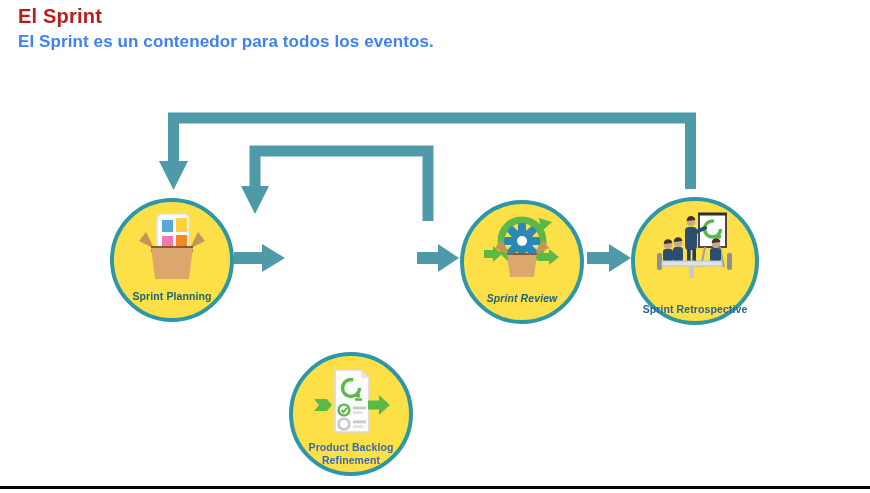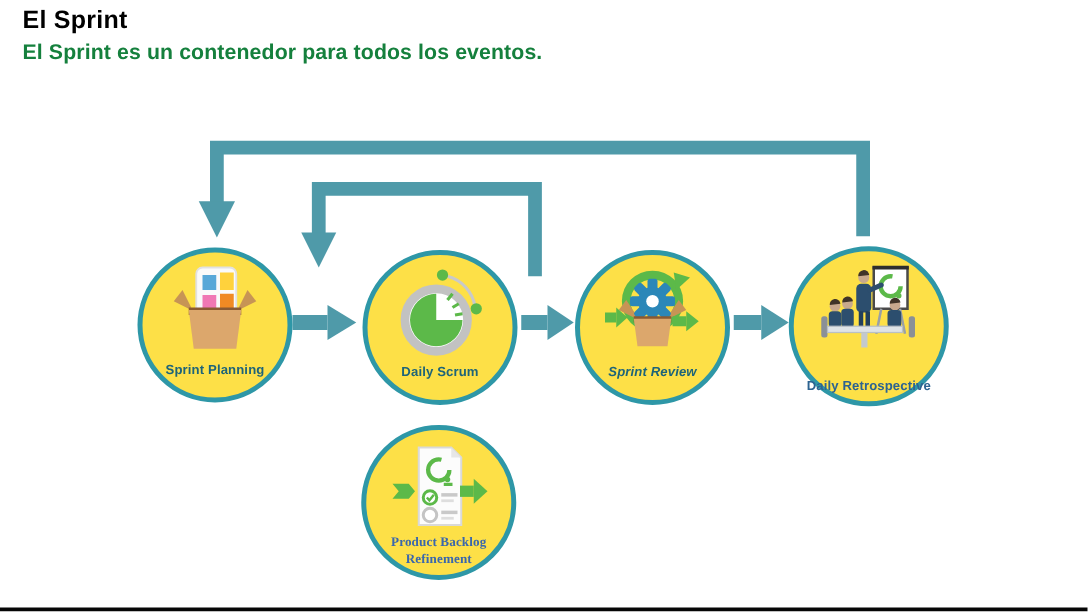--- a/index.html
+++ b/index.html
@@ -6,41 +6,41 @@
     margin: 0; padding: 0;
     width: 870px; height: 493px;
     background: #ffffff;
     font-family: "Liberation Sans", sans-serif;
     overflow: hidden;
   }
   .canvas { position: absolute; left: 0; top: 0; width: 870px; height: 493px; }
 
   .page-title {
     position: absolute; left: 18px; top: 5px; margin: 0;
-    font-size: 20px; font-weight: 800; color: #000000; letter-spacing: .2px;
+    font-size: 20px; font-weight: 800; color: #b91c1c; letter-spacing: .2px;
   }
   .page-subtitle {
     position: absolute; left: 18px; top: 32px; margin: 0;
-    font-size: 17px; font-weight: 600; color: #15803d; letter-spacing: .1px;
+    font-size: 17px; font-weight: 600; color: #3b82f6; letter-spacing: .1px;
   }
 
   .connectors { position: absolute; left: 0; top: 0; }
 
   .node {
     position: absolute;
     border-radius: 50%;
     background: #fde047;
     border: 4px solid #2e97a7;
     box-sizing: border-box;
   }
   .node-sprint-planning        { left: 110px; top: 198px; width: 124px; height: 124px; }
   .node-daily-scrum            { left: 290px; top: 200px; width: 124px; height: 124px; }
   .node-sprint-review          { left: 460px; top: 200px; width: 124px; height: 124px; font-style: italic; }
   .node-sprint-retrospective   { left: 631px; top: 197px; width: 128px; height: 128px; }
-  .node-product-backlog        { left: 289px; top: 340px; width: 124px; height: 124px; font-family: Liberation Serif, serif; }
+  .node-product-backlog        { left: 289px; top: 352px; width: 124px; height: 124px; }
 
   .node .icon {
     position: absolute; left: 50%; transform: translateX(-50%);
   }
   .node .label {
     position: absolute; left: 0; right: 0;
     text-align: center;
     font-weight: 700; font-size: 10.5px; line-height: 1.18;
     letter-spacing: .1px;
   }
@@ -107,35 +107,20 @@
       <g>
         <polygon points="19,37 7,31 14,22 21,36" fill="#c79455"></polygon>
         <polygon points="61,37 73,31 66,22 59,36" fill="#c79455"></polygon>
         <polygon points="19,36 61,36 61,42 19,42" fill="#8a5a32"></polygon>
         <polygon points="19,38 61,38 57,69 23,69" fill="#dca76c"></polygon>
       </g>
     </svg>
     <span class="label label-teal lbl-1line">Sprint Planning</span>
   </div>
 
-  <div class="node node-daily-scrum">
-    <svg class="icon" style="top:5px" width="82" height="84" viewBox="0 0 82 84">
-      <path d="M 47 12 A 30 30 0 0 1 69 36" stroke="#c9c9c9" stroke-width="2.5" fill="none"></path>
-      <circle cx="43" cy="11" r="4.5" fill="#5cb949"></circle>
-      <circle cx="70" cy="38" r="4.5" fill="#5cb949"></circle>
-      <circle cx="38" cy="47" r="25" fill="#ffffff" stroke="#c2c2c2" stroke-width="7"></circle>
-      <path d="M 38 47 L 38 26 A 21 21 0 1 0 59 47 Z" fill="#5cb949"></path>
-      <g stroke="#5cb949" stroke-width="2.5" fill="none">
-        <path d="M 47 31 L 51 26"></path>
-        <path d="M 51 37 L 56 34"></path>
-        <path d="M 53 43 L 59 42"></path>
-      </g>
-    </svg>
-    <span class="label label-teal lbl-1line">Daily Scrum</span>
-  </div>
 
   <div class="node node-sprint-review">
     <svg class="icon" style="top:5px" width="80" height="80" viewBox="0 0 80 80">
       <g>
         <circle cx="40" cy="32" r="21" stroke="#5cb949" stroke-width="7" fill="none"></circle>
         <polygon points="57,9 70,13 59,23" fill="#5cb949"></polygon>
       </g>
       <g>
         <polygon points="25,45 13,39 19,31 27,43" fill="#c79455"></polygon>
         <polygon points="55,45 67,39 61,31 53,43" fill="#c79455"></polygon>
@@ -191,21 +176,21 @@
         <path d="M 58.8 34 a 4.3 4.3 0 0 1 8.6 -1" fill="#403428"></path>
         <rect x="10" y="40" width="10" height="13" rx="3" fill="#2c4e6e"></rect>
         <rect x="20" y="38" width="10" height="15" rx="3" fill="#2c4e6e"></rect>
         <rect x="57" y="39" width="11" height="14" rx="3" fill="#2c4e6e"></rect>
       </g>
       <g>
         <rect x="9" y="52" width="60" height="5" fill="#dfe3e6" stroke="#b9c0c6" stroke-width="1"></rect>
         <rect x="36" y="57" width="5" height="12" fill="#c3c9ce"></rect>
       </g>
     </svg>
-    <span class="label label-steel lbl-2line lbl-narrow">Daily Retrospective</span>
+    <span class="label label-steel lbl-2line lbl-narrow">Sprint Retrospective</span>
   </div>
 
   <div class="node node-product-backlog">
     <svg class="icon" style="top:8px" width="82" height="78" viewBox="0 0 82 78">
       <g>
         <polygon points="4,35 17,35 22,41 17,47 4,47 9,41" fill="#5cb949"></polygon>
       </g>
       <g>
         <path d="M 25 6 H 51 L 59 14 V 68 H 25 Z" fill="#fcfcfc" stroke="#d9d9d9" stroke-width="1.6"></path>
         <path d="M 51 6 L 59 14 H 51 Z" fill="#e6e6e6"></path>

